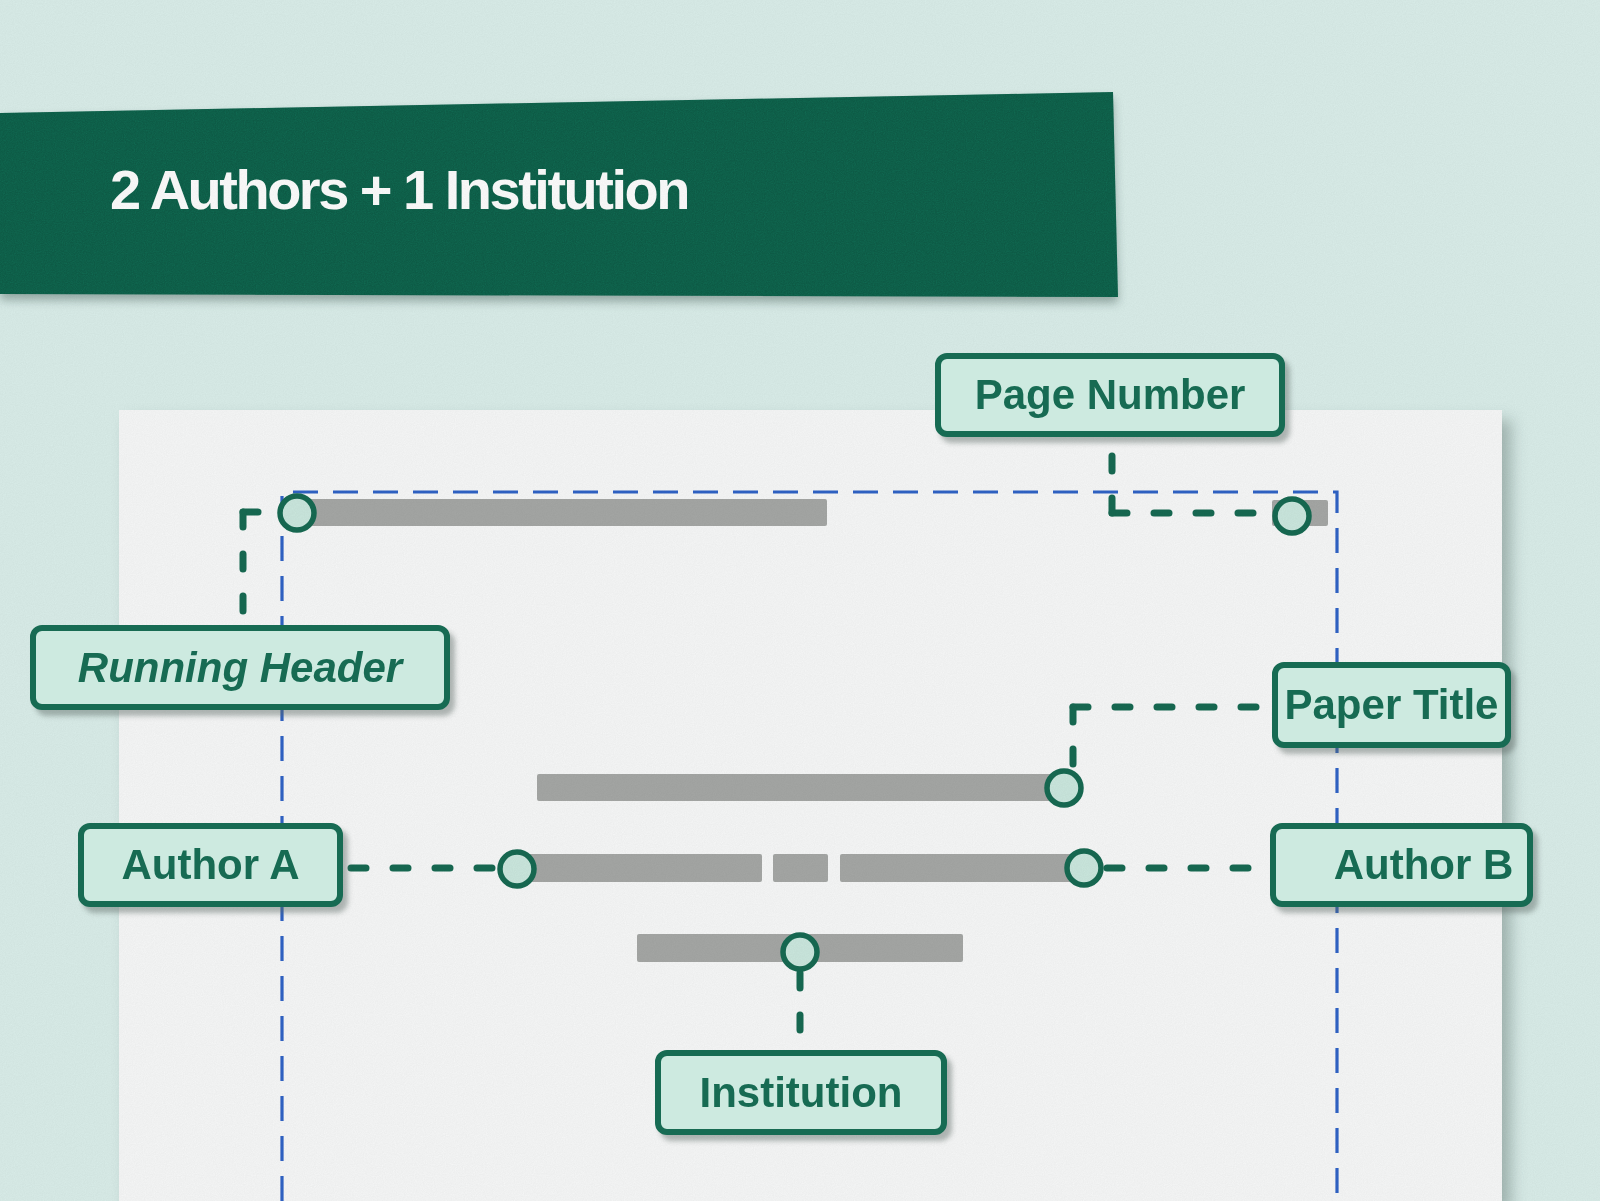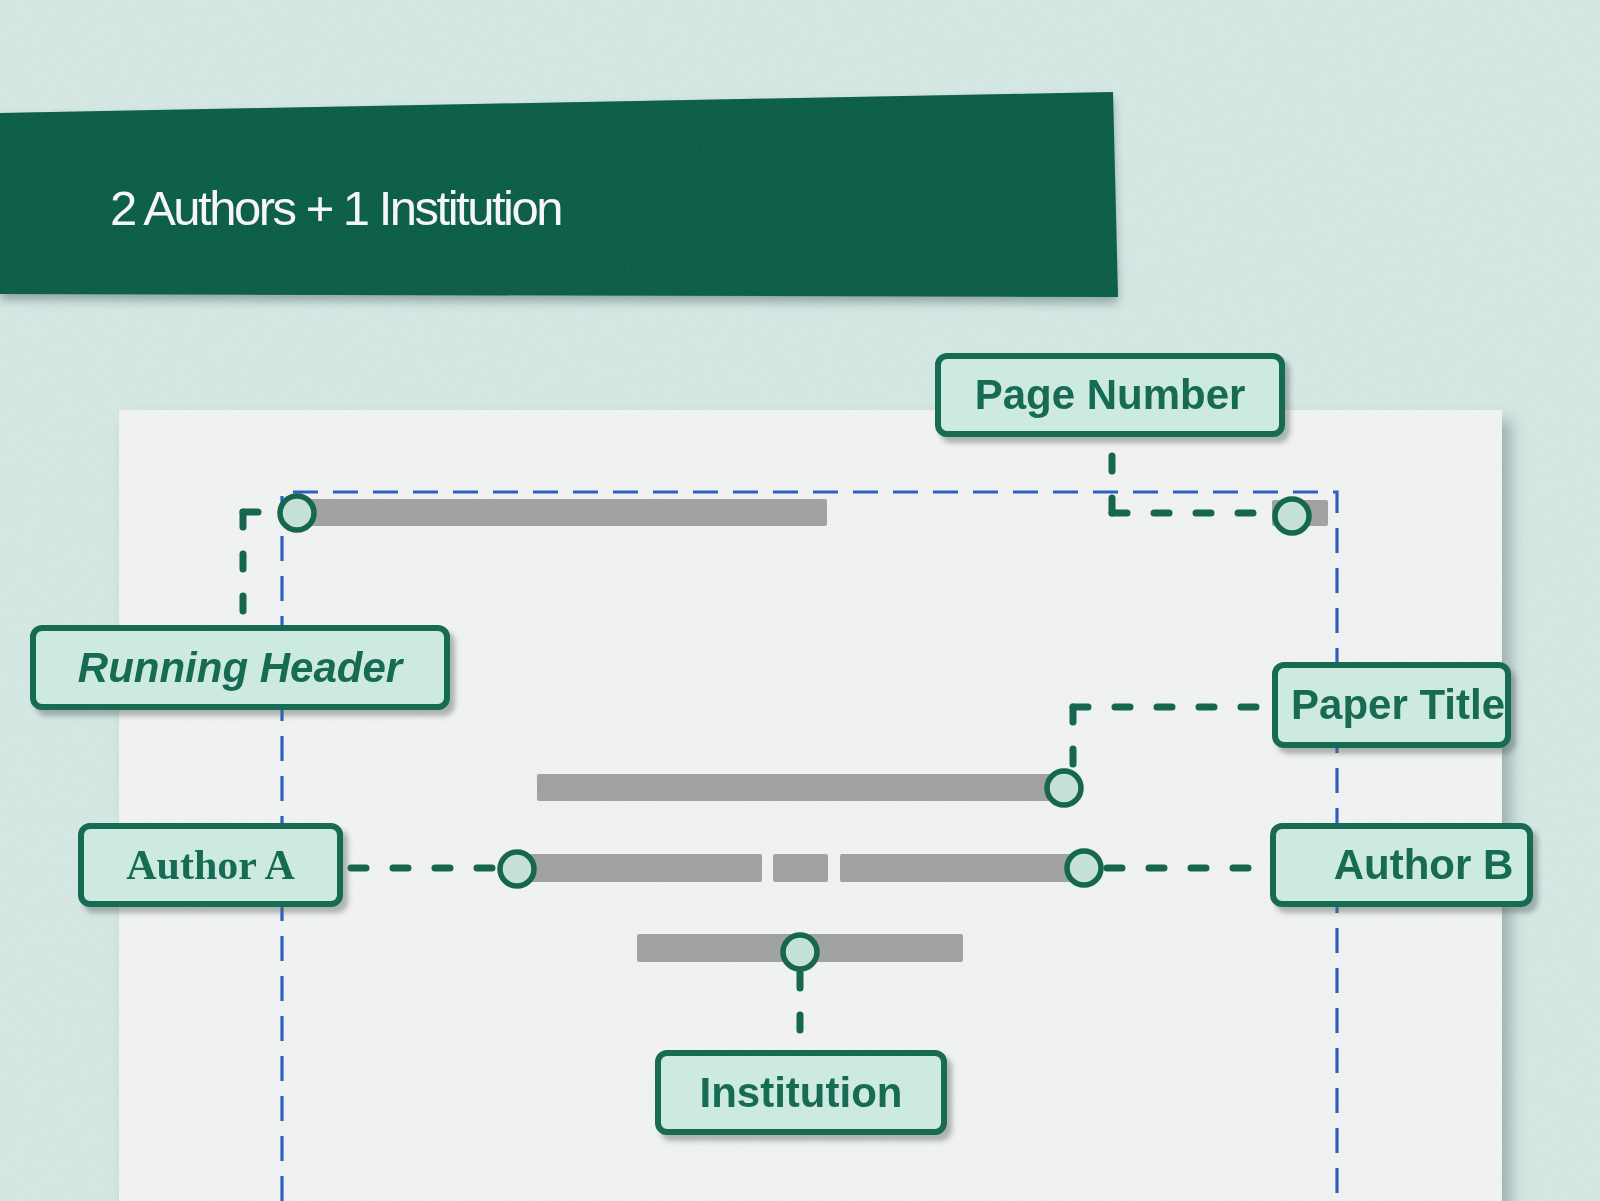--- a/index.html
+++ b/index.html
@@ -28,22 +28,22 @@
   .banner{
     position:absolute;left:0;top:85px;width:1118px;height:213px;
     filter:drop-shadow(0 6px 5px rgba(70,95,88,.45));
   }
   .banner-shape{
     position:absolute;inset:0;
     background:var(--banner-green);
     clip-path:polygon(0 28px,1113px 7px,1118px 212px,0 209px);
   }
   .banner h1{
-    position:absolute;left:110px;top:86px;
-    font-size:49px;line-height:74px;font-weight:normal;
+    position:absolute;left:110px;top:68px;
+    font-size:56px;line-height:74px;font-weight:bold;
     letter-spacing:-2.5px;color:var(--banner-text);white-space:nowrap;
   }
 
   
   .bar{position:absolute;background:var(--bar-gray);border-radius:2px;}
   .bar-running-header{left:300px;top:499px;width:527px;height:27px;}
   .bar-page-number{left:1272px;top:500px;width:56px;height:26px;}
   .bar-paper-title{left:537px;top:774px;width:519px;height:27px;}
   .bar-author-a{left:528px;top:854px;width:234px;height:28px;}
   .bar-author-mid{left:773px;top:854px;width:55px;height:28px;}
@@ -59,22 +59,22 @@
   
   .callout{
     position:absolute;display:flex;align-items:center;justify-content:center;
     background:var(--label-fill);
     border:6px solid var(--label-border);border-radius:12px;
     color:var(--label-border);font-size:42px;font-weight:bold;white-space:nowrap;
     box-shadow:5px 6px 5px rgba(90,105,100,.45);
   }
   .co-page-number{left:935px;top:353px;width:350px;height:84px;}
   .co-running-header{left:30px;top:625px;width:420px;height:85px;font-style:italic;}
-  .co-paper-title{left:1272px;top:662px;width:239px;height:86px;justify-content:flex-end;}
-  .co-author-a{left:78px;top:823px;width:265px;height:84px;font-family:Liberation Serif, serif;}
+  .co-paper-title{left:1272px;top:662px;width:239px;height:86px;}
+  .co-author-a{left:78px;top:823px;width:265px;height:84px;}
   .co-author-b{left:1270px;top:823px;width:263px;height:84px;padding-left:44px;}
   .co-institution{left:655px;top:1050px;width:292px;height:85px;justify-content:center;}
 
   .grain{position:absolute;left:0;top:0;width:100%;height:100%;pointer-events:none;}
 </style>
 </head>
 <body>
 
 <div class="stage">
 

